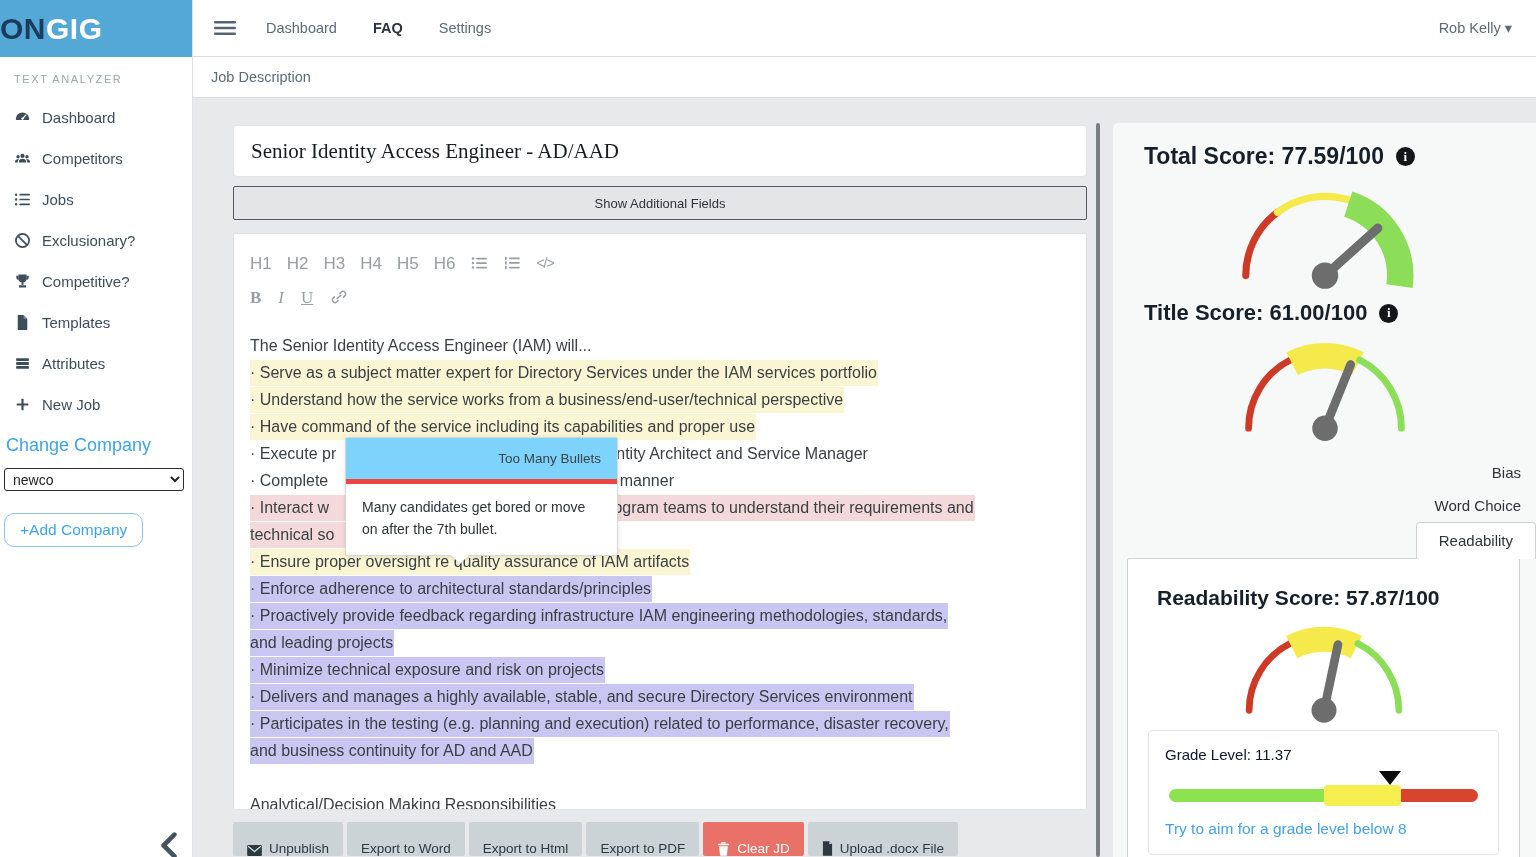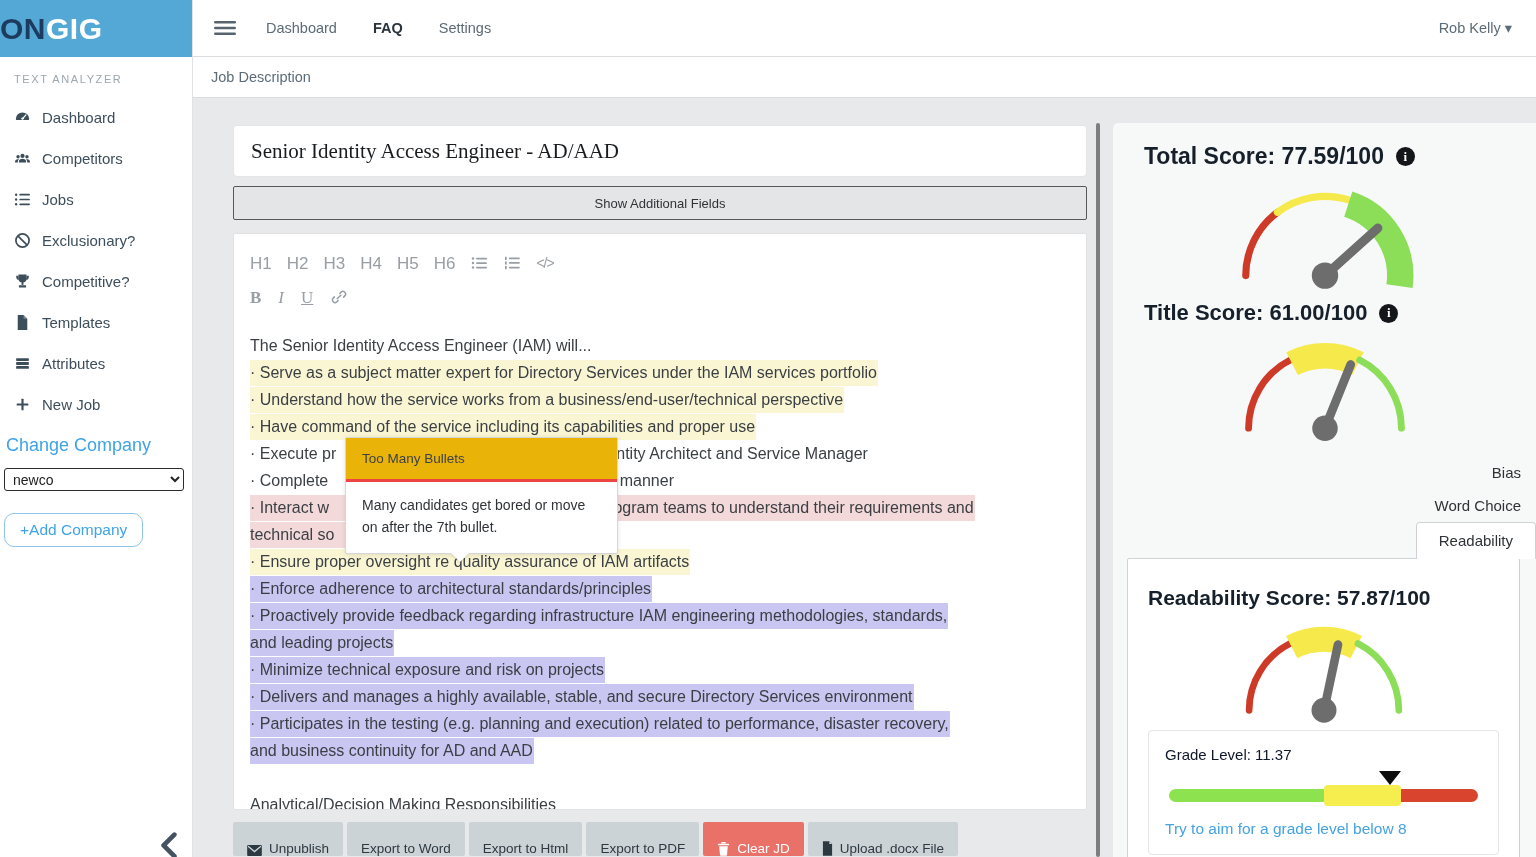--- a/index.html
+++ b/index.html
@@ -45,21 +45,21 @@
   .tb-bold { font-weight:700; } .tb-italic { font-style:italic; } .tb-under { text-decoration:underline; }
   .editor-content { margin-top:20px; cursor:text; }
   .ed-line { height:27px; line-height:27px; white-space:nowrap; font-size:16px; color:#3a3f44; }
   .hl-yellow { background:#faf6d3; padding:4px 1px 5px 0; }
   .hl-pink   { background:#f3d9da; padding:4px 1px 5px 0; }
   .hl-purple { background:#c9c6f1; padding:4px 1px 5px 0; }
   .hl-none   { padding:4px 0 5px 0; }
 
   
   .tooltip { position:absolute; left:152px; top:339px; width:273px; background:#fff; border:1px solid #d5d7d8; border-radius:2px; box-shadow:0 1px 5px rgba(0,0,0,.10); z-index:10; }
-  .tooltip-header { background:#eab308; border-bottom:3px solid #ef4444; padding:13px 16px; font-size:13.5px; color:#3c4248; }
+  .tooltip-header { background:#7dd3fc; border-bottom:5px solid #ef4444; padding:13px 16px; font-size:13.5px; color:#3c4248;text-align:right; }
   .tooltip-body { padding:13px 16px 15px; font-size:14px; line-height:1.55; color:#2f3337; }
   .tooltip-arrow { position:absolute; left:105px; bottom:-9px; width:0; height:0; border-left:9px solid transparent; border-right:9px solid transparent; border-top:9px solid #fff; filter:drop-shadow(0 1px 1px rgba(0,0,0,.15)); }
 
   
   .actions { position:absolute; left:40px; bottom:1px; display:flex; gap:4px; }
   .act-btn { height:34px; display:flex; align-items:flex-end; gap:7px; background:#ccd3d7; border:none; border-radius:2px; padding:0 14px; font-size:13.5px; color:#2d3940; cursor:pointer; font-family:"Liberation Sans", sans-serif; }
   .act-btn.red { background:#e97168; color:#fff; }
   .act-btn svg { display:block; }
 
   
@@ -69,21 +69,21 @@
   .score-panel { position:absolute; left:920px; top:25px; right:0; bottom:0; background:#f7f8f8; border-radius:5px 0 0 0; overflow:hidden; padding-top:20px; }
   .score-row { display:flex; align-items:center; gap:12px; padding-left:31px; }
   .score-heading { font-size:23px; font-weight:600; color:#16202a; }
   .score-heading.small { font-size:22px; }
   .info-icon { width:19px; height:19px; border-radius:50%; background:#141719; color:#fff; font-family:"Liberation Serif", serif; font-weight:700; font-size:13px; display:flex; align-items:center; justify-content:center; cursor:pointer; }
   .gauge { display:block; margin:4px auto 0; }
   .tabs { display:flex; align-items:flex-end; padding-left:13px; position:relative; z-index:2; margin-top:14px;flex-direction:column; }
   .tab { padding:8px 15px; font-size:15px; color:#2f3337; cursor:pointer; }
   .tab.active { background:#fff; border:1px solid #cfd3d5; border-bottom:none; border-radius:4px 4px 0 0; padding:9px 22px 10px; margin-bottom:-1px; }
   .tab-panel { margin:0 16px 0 14px; background:#fff; border:1px solid #cfd3d5; border-radius:2px; height:430px; padding:27px 20px 0; }
-  .read-heading { font-size:21px; font-weight:600; color:#16202a; }
+  .read-heading { font-size:21px; font-weight:600; color:#16202a;margin-left:9px; }
   .grade-card { margin-top:6px; border:1px solid #e3e5e6; border-radius:4px; padding:15px 16px 16px; }
   .grade-label { font-size:15px; color:#0f172a; }
   .grade-bar-wrap { position:relative; margin:22px 4px 14px; height:21px; }
   .gb-green { position:absolute; left:0; top:4px; width:50%; height:13px; background:#8ce24f; border-radius:7px 0 0 7px; }
   .gb-yellow { position:absolute; left:50%; top:0; width:25%; height:21px; background:#f5ee4e; border-radius:4px; z-index:2; }
   .gb-red { position:absolute; left:75%; top:4px; width:25%; height:13px; background:#d8442e; border-radius:0 7px 7px 0; }
   .gb-marker { position:absolute; left:68%; top:-14px; width:0; height:0; border-left:11px solid transparent; border-right:11px solid transparent; border-top:14px solid #0c0c0c; z-index:3; }
   .advice { font-size:15.5px; color:#45a3e2; cursor:pointer; }
   .panel-divider { border:none; border-top:1px solid #e6e8e9; margin:18px -20px 0; }
   .skills-row { display:flex; align-items:center; justify-content:space-between; margin-top:24px; padding-right:4px; }

